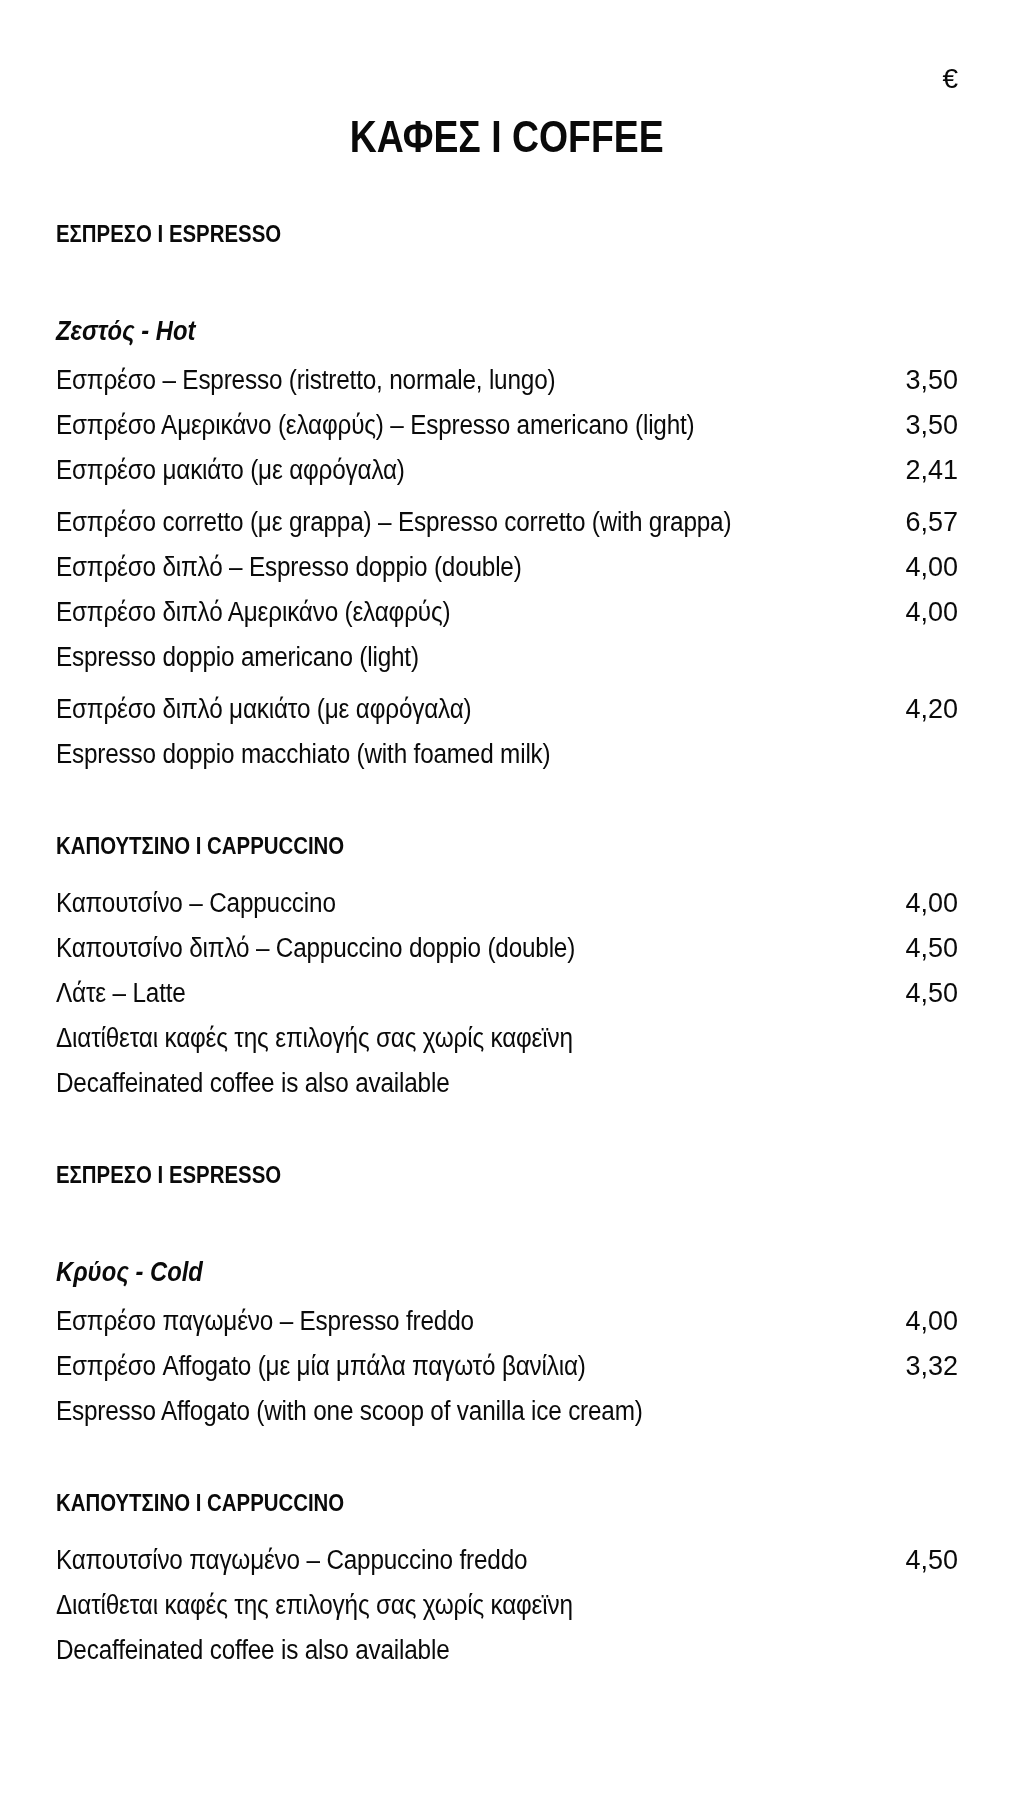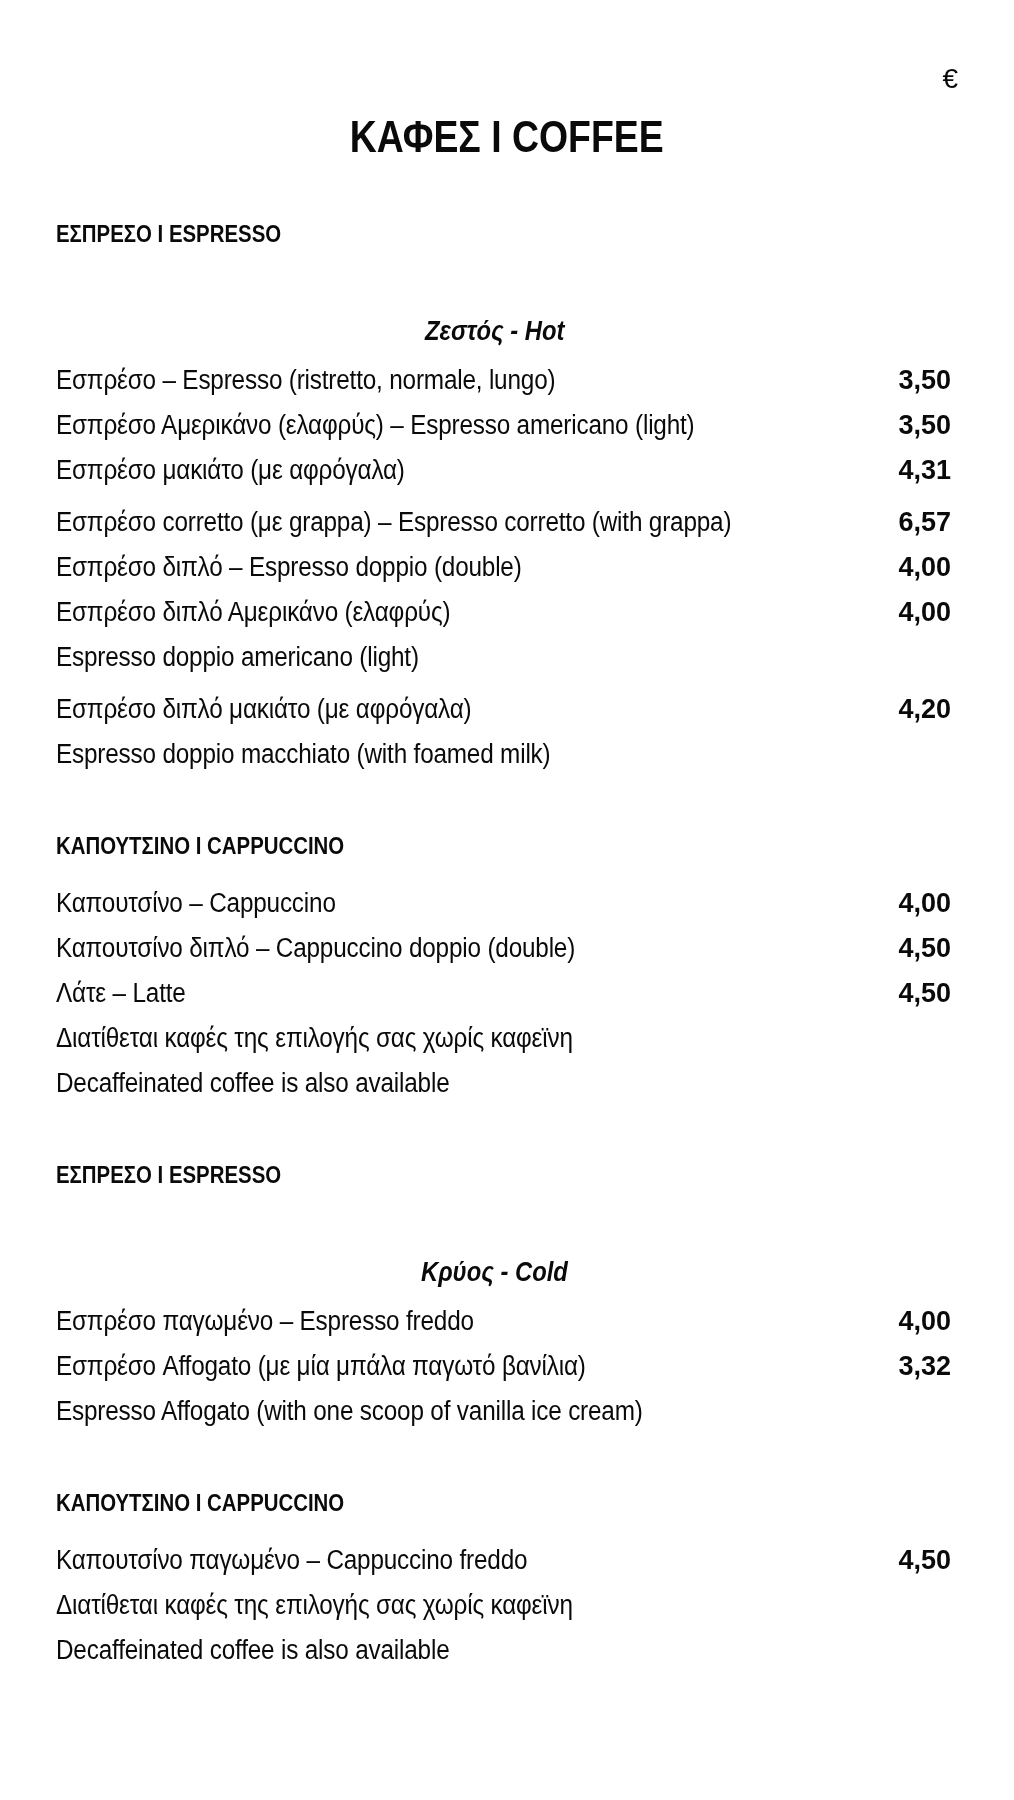--- a/index.html
+++ b/index.html
@@ -46,21 +46,20 @@
     line-height: 45px;
     white-space: nowrap;
   }
   .sec-subheading {
     margin-top: 52px;
     font-size: 28px;
     font-weight: bold;
     font-style: italic;
     line-height: 45px;
     white-space: nowrap;
-    text-align: center;
   }
   .cx {
     display: inline-block;
     transform: scaleX(0.85);
     transform-origin: 0 50%;
   }
   .menu-section.has-sub .items { margin-top: 5px; }
   .menu-section.no-sub .items { margin-top: 13px; }
   .item.multi { margin-bottom: 7px; }
   .row {
@@ -71,23 +70,22 @@
     white-space: nowrap;
   }
   .row .line {
     display: inline-block;
     transform: scaleX(0.9);
     transform-origin: 0 50%;
     letter-spacing: -0.2px;
   }
   .row .price {
     position: absolute;
-    right: 7px;
+    right: 0;
     top: 0;
-    font-weight: bold;
   }
 </style>
 </head>
 <body>
 
 <div class="page">
   <div class="currency-row">
     <span>€</span>
   </div>
   <h1 class="page-title">
@@ -98,21 +96,21 @@
         <div class="sec-heading"><span class="cx">ΕΣΠΡΕΣΟ Ι ESPRESSO</span></div>
         <div class="sec-subheading"><span class="cx">Ζεστός - Hot</span></div>
         <div class="items">
           <div class="item">
             <div class="row"><span class="line">Εσπρέσο – Espresso (ristretto, normale, lungo)</span><span class="price">3,50</span></div>
           </div>
           <div class="item">
             <div class="row"><span class="line">Εσπρέσο Αμερικάνο (ελαφρύς) – Espresso americano (light)</span><span class="price">3,50</span></div>
           </div>
           <div class="item multi">
-            <div class="row"><span class="line">Εσπρέσο μακιάτο (με αφρόγαλα)</span><span class="price">4,31</span></div>
+            <div class="row"><span class="line">Εσπρέσο μακιάτο (με αφρόγαλα)</span><span class="price">2,41</span></div>
           </div>
           <div class="item">
             <div class="row"><span class="line">Εσπρέσο corretto (με grappa) – Espresso corretto (with grappa)</span><span class="price">6,57</span></div>
           </div>
           <div class="item">
             <div class="row"><span class="line">Εσπρέσο διπλό – Espresso doppio (double)</span><span class="price">4,00</span></div>
           </div>
           <div class="item multi">
             <div class="row"><span class="line">Εσπρέσο διπλό Αμερικάνο (ελαφρύς)</span><span class="price">4,00</span></div>
             <div class="row"><span class="line">Espresso doppio americano (light)</span></div>

